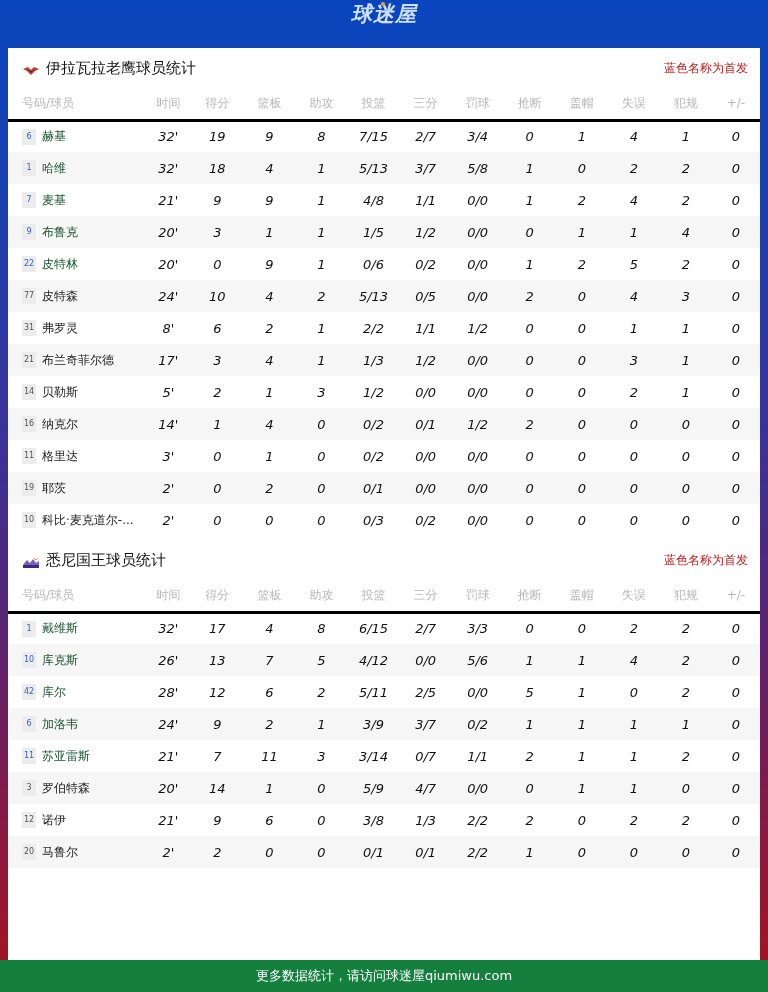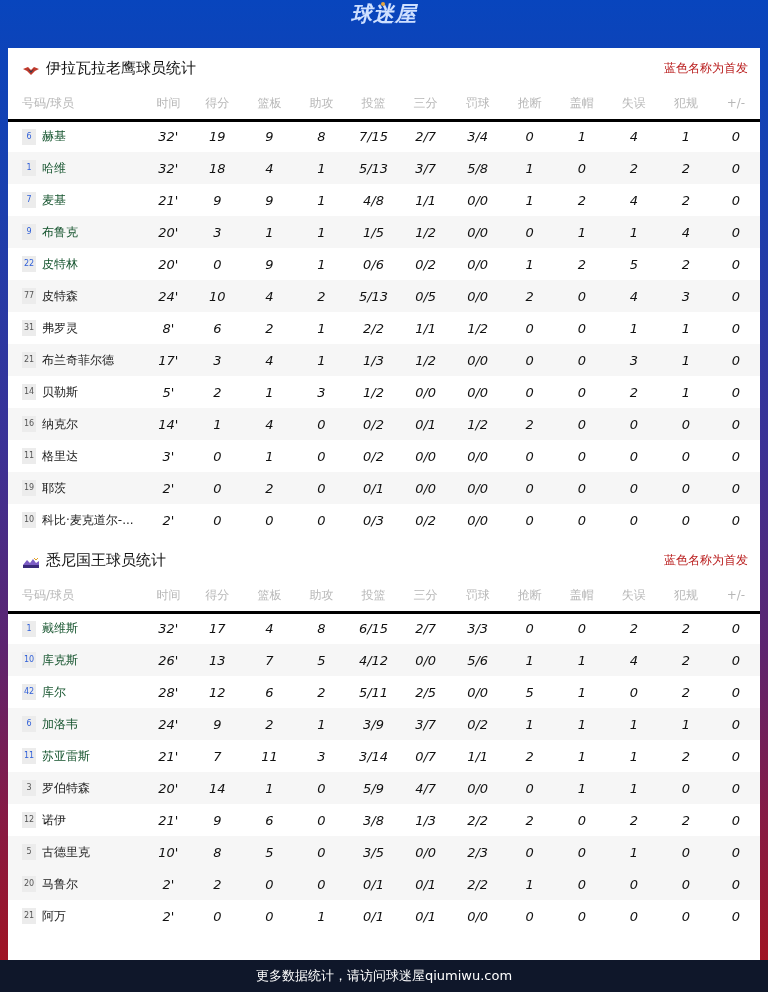--- a/index.html
+++ b/index.html
@@ -53,21 +53,21 @@
     display: inline-block; min-width: 14px; height: 16px; line-height: 16px;
     font-size: 8px; font-style: normal; text-align: center;
     background: #ececec; color: #555; margin-right: 6px; vertical-align: middle; padding: 0 1px;
   }
   .jersey.starter { color: #2f5fd8; }
   .pname { font-size: 12px; vertical-align: middle; color: #222; }
   .pname.starter { color: #14532d; }
   .footer {
     position: absolute; left: 0; top: 960px; width: 768px; height: 32px;
     display: flex; align-items: center; justify-content: center;
-    font-size: 13px; color: #ffffff; background: #0f172a;
+    font-size: 13px; color: #ffffff; background: #15803d;
   }
   .gap { height: 4px; }
 </style>
 </head>
 <body>
 
 <div class="topbar">
   <span class="logo"><span>球迷屋</span><span class="dot"></span></span>
 </div>
 
@@ -483,61 +483,29 @@
               <td>1/3</td>
               <td>2/2</td>
               <td>2</td>
               <td>0</td>
               <td>2</td>
               <td>2</td>
               <td>0</td>
             </tr>
             <tr class="alt">
               <td class="player-col">
-        <span class="jersey">5</span><span class="pname">古德里克</span></td>
-              <td>10'</td>
-              <td>8</td>
-              <td>5</td>
-              <td>0</td>
-              <td>3/5</td>
-              <td>0/0</td>
-              <td>2/3</td>
-              <td>0</td>
-              <td>0</td>
-              <td>1</td>
-              <td>0</td>
-              <td>0</td>
-            </tr>
-            <tr class="alt">
-              <td class="player-col">
         <span class="jersey">20</span><span class="pname">马鲁尔</span></td>
               <td>2'</td>
               <td>2</td>
               <td>0</td>
               <td>0</td>
               <td>0/1</td>
               <td>0/1</td>
               <td>2/2</td>
               <td>1</td>
-              <td>0</td>
-              <td>0</td>
-              <td>0</td>
-              <td>0</td>
-            </tr>
-            <tr class="">
-              <td class="player-col">
-        <span class="jersey">21</span><span class="pname">阿万</span></td>
-              <td>2'</td>
-              <td>0</td>
-              <td>0</td>
-              <td>1</td>
-              <td>0/1</td>
-              <td>0/1</td>
-              <td>0/0</td>
-              <td>0</td>
               <td>0</td>
               <td>0</td>
               <td>0</td>
               <td>0</td>
             </tr>
           </tbody>
         </table>
       </div>
     </div>
 </div>

